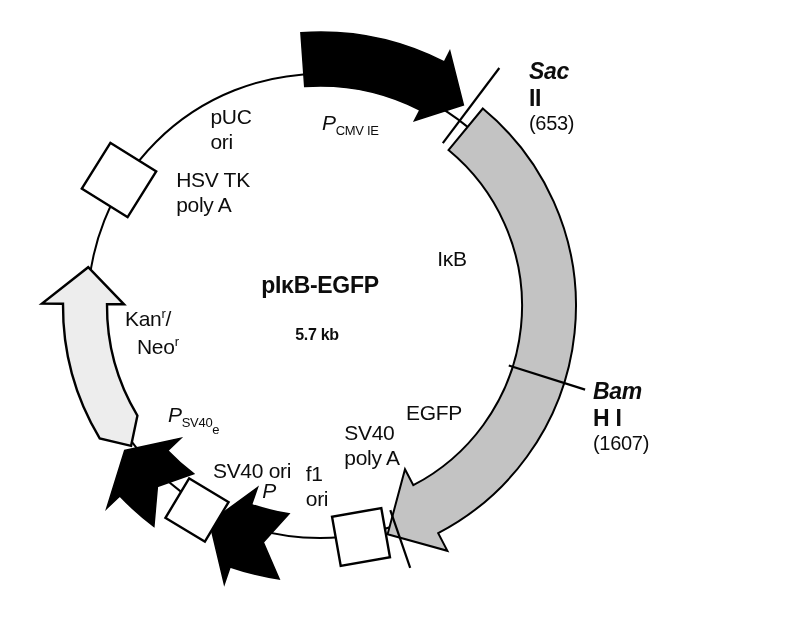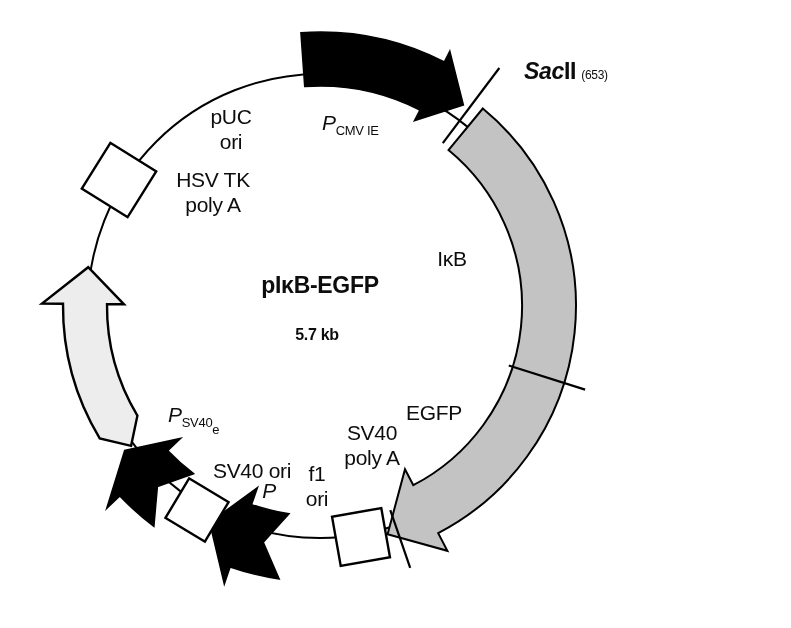--- a/index.html
+++ b/index.html
@@ -12,29 +12,29 @@
     overflow:hidden;
   }
   #map-svg{position:absolute;left:0;top:0;}
   .lbl{
     position:absolute;
     font-size:21px;
     line-height:25px;
     letter-spacing:-0.3px;
     white-space:nowrap;
   }
-  .center{transform:translateX(-50%);text-align:center;}
+  .center{transform:translateX(-50%);text-align:left;}
   .title{font-weight:bold;font-size:23px;line-height:34px;}
   .kb{font-weight:bold;font-size:16px;}
   .site{
     position:absolute;display:flex;align-items:baseline;
-    font-weight:bold;font-size:23px;white-space:nowrap;letter-spacing:-0.3px;
+    font-weight:bold;font-size:23px;white-space:nowrap;letter-spacing:-0.3px;flex-direction:column;
   }
   .enz{font-style:italic;}
-  .pos{font-weight:normal;font-size:12px;margin-left:5px;}
+  .pos{font-weight:normal;font-size:20px;margin-left:5px;}
   .sup{font-size:13px;position:relative;top:-8px;}
   .sub{font-size:13px;position:relative;top:5px;}
   .subsub{font-size:13px;position:relative;top:12px;}
   .ital{font-style:italic;}
 </style>
 </head>
 <body>
 
 <div id="stage">
 
@@ -54,20 +54,25 @@
     </svg>
 
   <div class="lbl center title" style="left:320px;top:268px">pIκB-EGFP</div>
   <div class="lbl center kb" style="left:317px;top:322px">5.7 kb</div>
 
   <div class="site" style="left:524px;top:58px">
     <span class="enz">Sac</span>
     <span style="margin-left:0">II</span>
     <span class="pos">(653)</span>
   </div>
+  <div class="site" style="left:588px;top:378px">
+    <span class="enz">Bam</span>
+    <span style="margin-left:1px">H I</span>
+    <span class="pos">(1607)</span>
+  </div>
 
   <div class="lbl center" style="left:231px;top:104px">
     <div>pUC</div>
     <div>ori</div>
   </div>
 
   <div class="lbl" style="left:322px;top:110px">
     <span class="ital">P</span><span class="sub">CMV IE</span>
   </div>
 
@@ -86,19 +91,27 @@
   </div>
 
   <div class="lbl center ital" style="left:269px;top:478px">P</div>
 
   <div class="lbl center" style="left:252px;top:458px">SV40 ori</div>
 
   <div class="lbl" style="left:168px;top:402px">
     <span class="ital">P</span><span class="sub">SV40</span><span class="subsub">e</span>
   </div>
 
+  <div class="lbl" style="left:125px;top:306px">
+    <div>
+      <span>Kan</span><span class="sup">r</span><span>/</span>
+    </div>
+    <div style="margin-left:12px">
+      <span>Neo</span><span class="sup">r</span>
+    </div>
+  </div>
 
   <div class="lbl center" style="left:213px;top:167px">
     <div>HSV TK</div>
     <div>poly A</div>
   </div>
 
 </div>
 
 </body></html>

